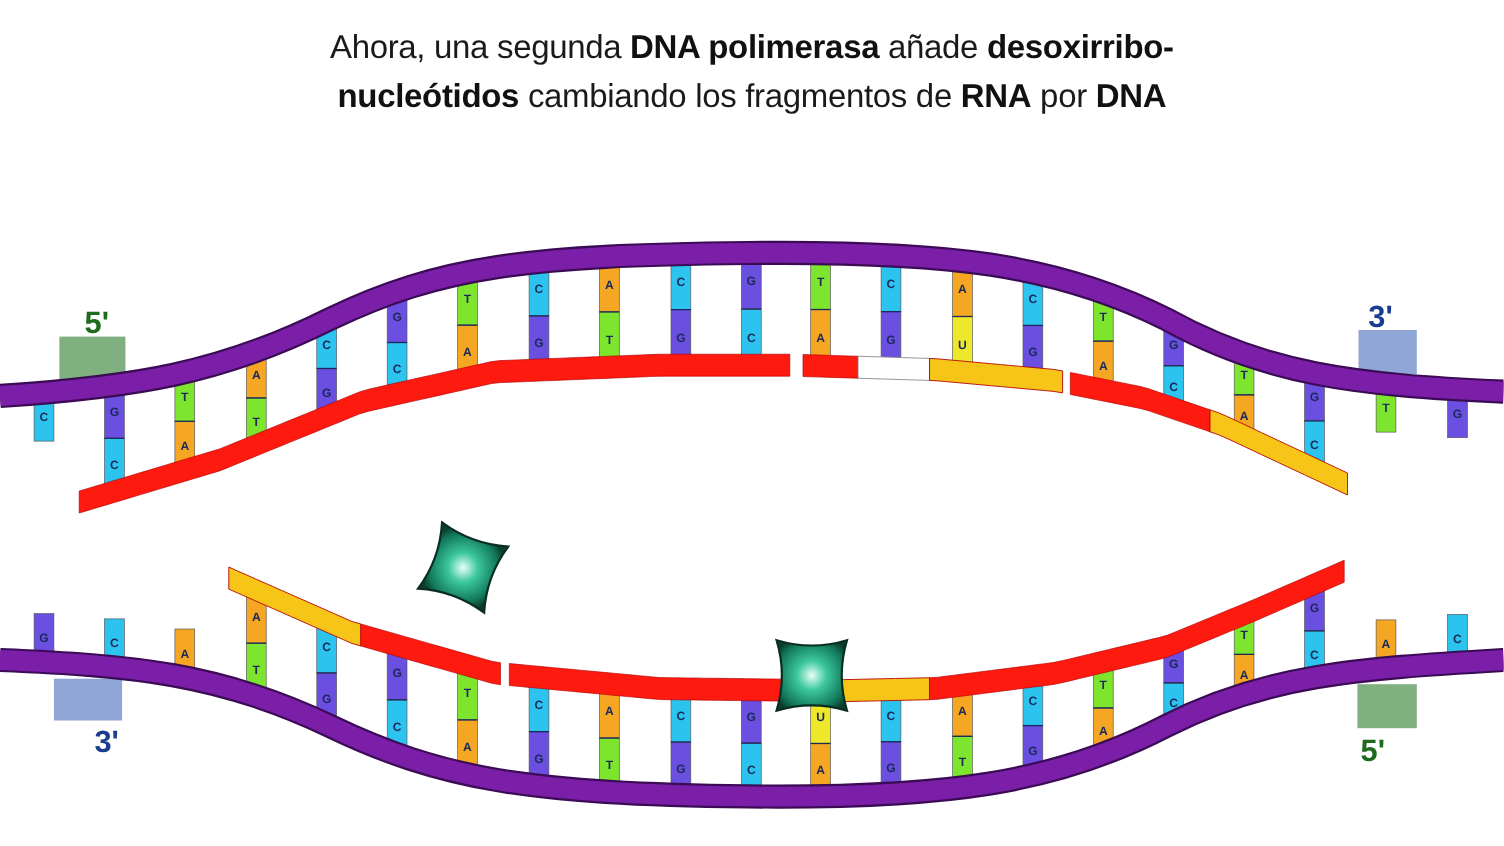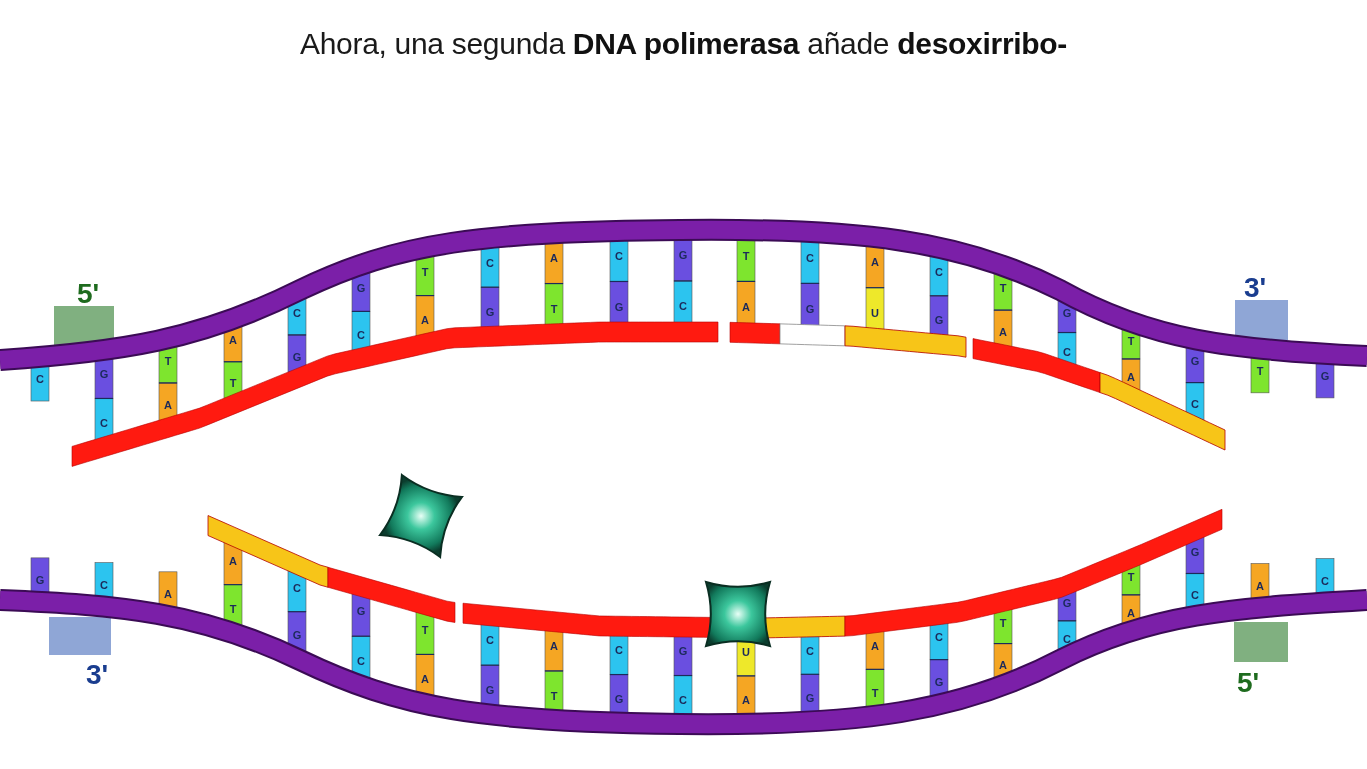--- a/index.html
+++ b/index.html
@@ -9,20 +9,23 @@
   svg.diagram { position:absolute; left:0; top:0; }
   .end-label { font-family:"Liberation Sans", sans-serif; font-weight:bold; font-size:28px; }
   .base-text { font-family:"Liberation Sans", sans-serif; font-size:11px; font-weight:bold; fill:#1c2a5a; text-anchor:middle; }
 </style>
 </head>
 <body>
 
 <div class="title">
   <div>
     <span>Ahora, una segunda </span><b>DNA polimerasa</b><span> añade </span><b>desoxirribo-</b>
+  </div>
+  <div>
+    <b>nucleótidos</b><span> cambiando los fragmentos de </span><b>RNA</b><span> por </span><b>DNA</b>
   </div>
 </div>
 
 <svg class="diagram" id="diagram" width="1367" height="769" viewBox="0 0 1367 769">
   <defs>
     <radialGradient id="polyGrad" cx="50%" cy="50%" r="60%">
       <stop offset="0%" stop-color="#e8fff6"></stop>
       <stop offset="35%" stop-color="#3cc79d"></stop>
       <stop offset="80%" stop-color="#127a5c"></stop>
       <stop offset="100%" stop-color="#0b3d2e"></stop>

